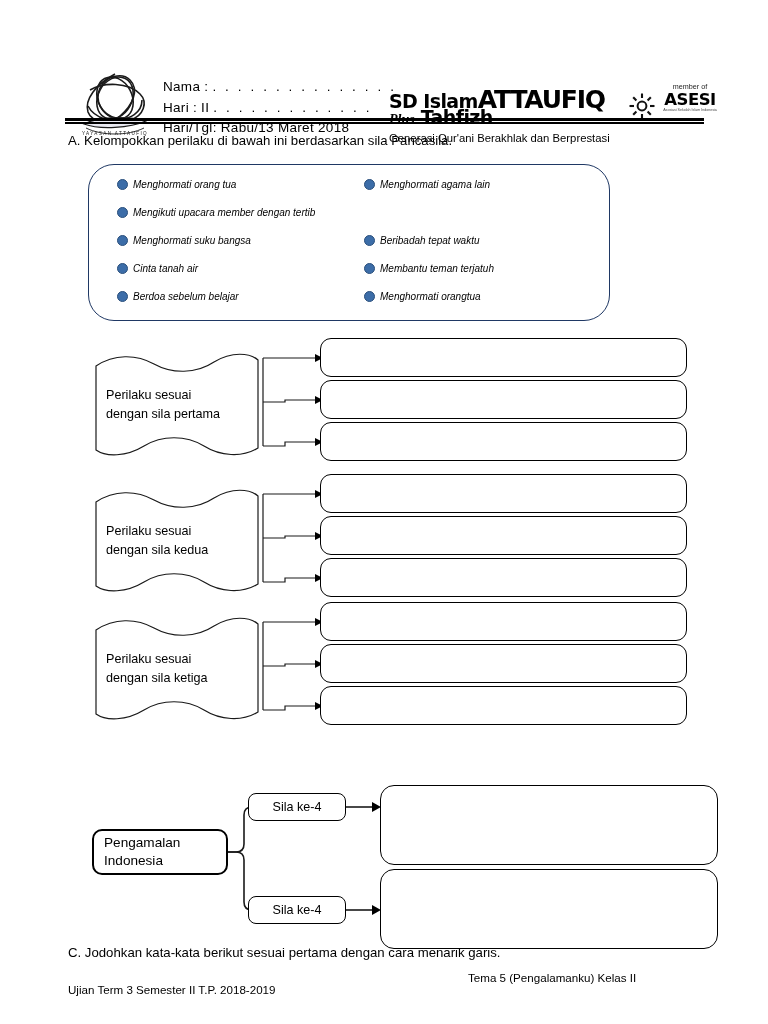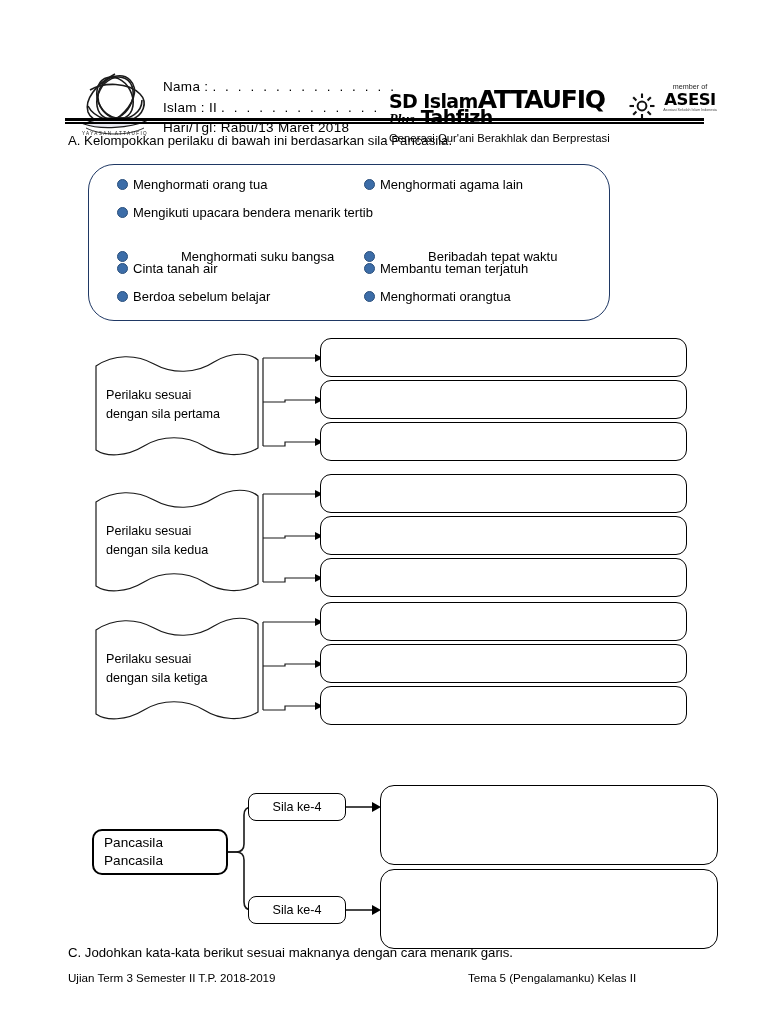--- a/index.html
+++ b/index.html
@@ -107,37 +107,38 @@
     left: 88px; top: 164px;
     width: 522px; height: 157px;
     border: 1.6px solid #1f3864;
     border-radius: 26px;
     background: #fff;
   }
   .bullet-item {
     position: absolute;
     display: flex;
     align-items: center;
-    font-size: 13px;
+    font-size: 10px;
     line-height: 15px;
     white-space: nowrap;
+    font-style: italic;
   }
   .dot {
     width: 11px; height: 11px;
     border-radius: 50%;
     background: #3c6da8;
     border: 1px solid #2a4f7c;
     margin-right: 5px;
     flex: 0 0 auto;
   }
   .col-l { left: 28px; }
   .col-r { left: 275px; }
   .r0 { top: 12px; }
   .r1 { top: 40px; }
-  .r2 { top: 84px; gap: 48px; }
+  .r2 { top: 68px; }
   .r3 { top: 96px; }
   .r4 { top: 124px; align-items: center; }
 
   
   .flowgroup { position: absolute; left: 0; width: 768px; }
   #flow-1 { top: 336px; height: 128px; }
   #flow-2 { top: 472px; height: 128px; }
   #flow-3 { top: 600px; height: 128px; }
 
   .banner { position: absolute; left: 92px; top: 16px; width: 170px; height: 108px; }
@@ -204,21 +205,21 @@
   .bconn { position: absolute; left: 0; top: 0; width: 768px; height: 200px; pointer-events: none; }
 
   
   .footer {
     position: absolute;
     left: 68px; top: 971px;
     width: 640px;
     font-size: 11.6px;
     line-height: 14px;
   }
-  .footer-left { position: absolute; left: 0; top: 0; white-space: nowrap; }
+  .footer-left { position: absolute; left: 0; top: 12px; white-space: nowrap; }
   .footer-right { position: absolute; left: 384px; top: 0; white-space: nowrap; margin-left: 16px; }
 </style>
 </head>
 <body>
 
 <div class="page">
 
   <div class="header">
 
     <div class="school-logo">
@@ -231,21 +232,21 @@
         </g>
         <path d="M14 56 C 30 48, 58 48, 76 53 C 60 60, 30 62, 14 56 Z" fill="#e8e8f0" stroke="#1a1a1a" stroke-width="1.2"></path>
         <path d="M16 60 C 32 68, 58 68, 74 60" fill="none" stroke="#1a1a1a" stroke-width="0.9"></path>
         <text x="45" y="67" font-size="4.6" font-family="Liberation Sans, sans-serif" fill="#1a1a1a" text-anchor="middle" letter-spacing="1.4">YAYASAN ATTAUFIQ</text>
       </svg>
     </div>
 
     <div class="identity">
       <span class="row"><span class="id-label">Nama :</span>
         <span class="id-dots">. . . . . . . . . . . . . . .</span></span>
-      <span class="row"><span class="id-label">Islam   : II</span>
+      <span class="row"><span class="id-label">Hari   : II</span>
         <span class="id-dots">. . . . . . . . . . . . .</span></span>
       <span class="row"><span class="id-label">Hari/Tgl:</span>
         <span>Rabu/13 Maret 2018</span></span>
     </div>
 
     <div class="brandblock">
       <div class="brand-line1">
         <span>SD Islam</span><span class="brand-big">ATTAUFIQ</span>
       </div>
       <div class="brand-line2">
@@ -288,21 +289,21 @@
 
   <div class="qtext" id="heading-a">A. Kelompokkan perilaku di bawah ini berdasarkan sila Pancasila.</div>
 
   <div class="bullet-panel">
     <div class="bullet-item col-l r0">
       <span class="dot"></span>
       <span>Menghormati orang tua</span>
     </div>
     <div class="bullet-item col-l r1">
       <span class="dot"></span>
-      <span>Mengikuti upacara  bendera menarik tertib</span>
+      <span>Mengikuti upacara  member dengan tertib</span>
     </div>
     <div class="bullet-item col-l r2">
       <span class="dot"></span>
       <span>Menghormati suku bangsa</span>
     </div>
     <div class="bullet-item col-l r3">
       <span class="dot"></span>
       <span>Cinta tanah air</span>
     </div>
     <div class="bullet-item col-l r4">
@@ -422,30 +423,30 @@
         <path d="M228 100 L 236 100 Q 244 100 244 92 L 244 63 Q 244 55 252 55 L 258 55"></path>
         <path d="M228 100 L 236 100 Q 244 100 244 108 L 244 150 Q 244 158 252 158 L 258 158"></path>
         <path d="M346 55 L 372 55"></path>
         <path d="M346 158 L 372 158"></path>
       </g>
       <polygon points="372,50 381,55 372,60" fill="#000"></polygon>
       <polygon points="372,153 381,158 372,163" fill="#000"></polygon>
     </svg>
 
     <div class="peng-box">
-      <div class="peng-label">Pancasila Pancasila</div>
+      <div class="peng-label">Pengamalan Indonesia</div>
     </div>
 
     <div class="sila-box" id="sila-box-1">Sila ke-4</div>
     <div class="sila-box" id="sila-box-2">Sila ke-4</div>
 
     <div class="bigbox" id="bigbox-1"></div>
     <div class="bigbox" id="bigbox-2"></div>
   </div>
 
-  <div class="qtext" id="heading-c">C. Jodohkan kata-kata berikut sesuai maknanya dengan cara menarik garis.</div>
+  <div class="qtext" id="heading-c">C. Jodohkan kata-kata berikut sesuai pertama dengan cara menarik garis.</div>
 
   <div class="footer">
     <span class="footer-left">Ujian Term 3 Semester II  T.P. 2018-2019</span>
     <span class="footer-right">Tema 5 (Pengalamanku)  Kelas II</span>
   </div>
 
 </div>
 
 </body></html>

